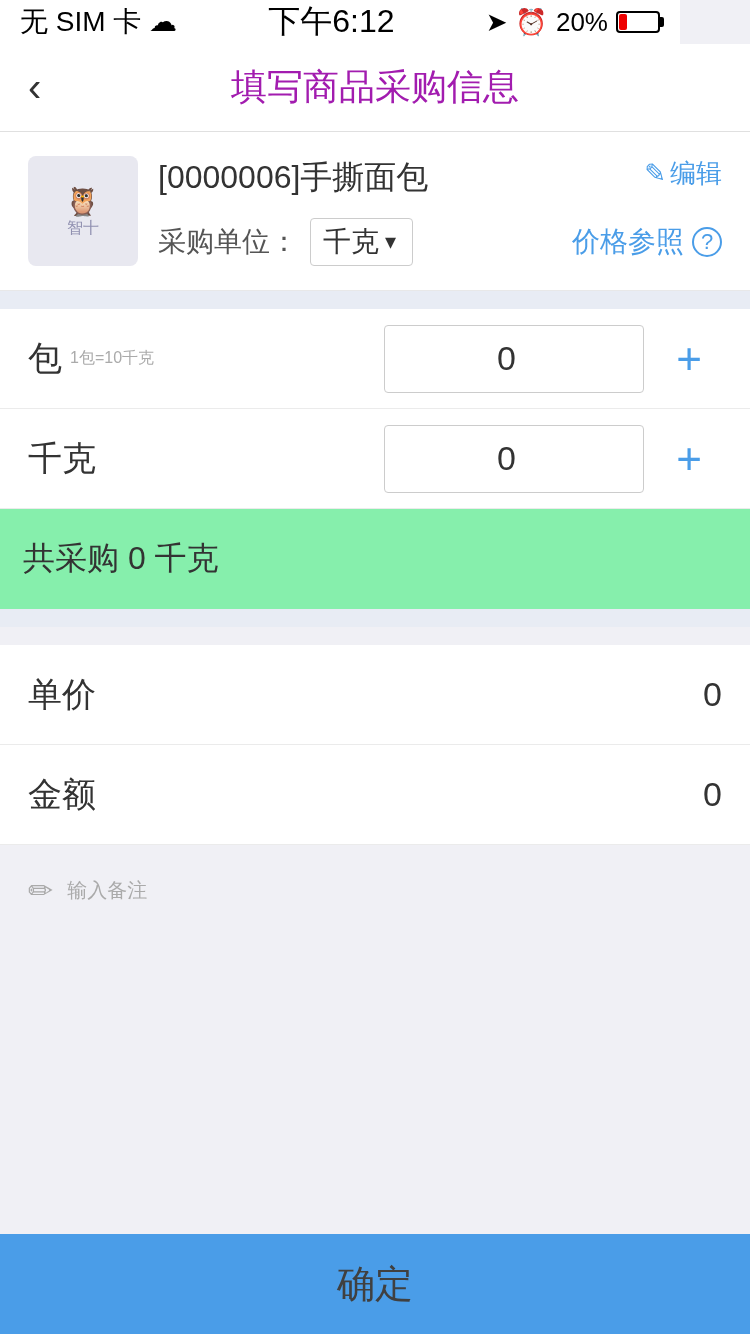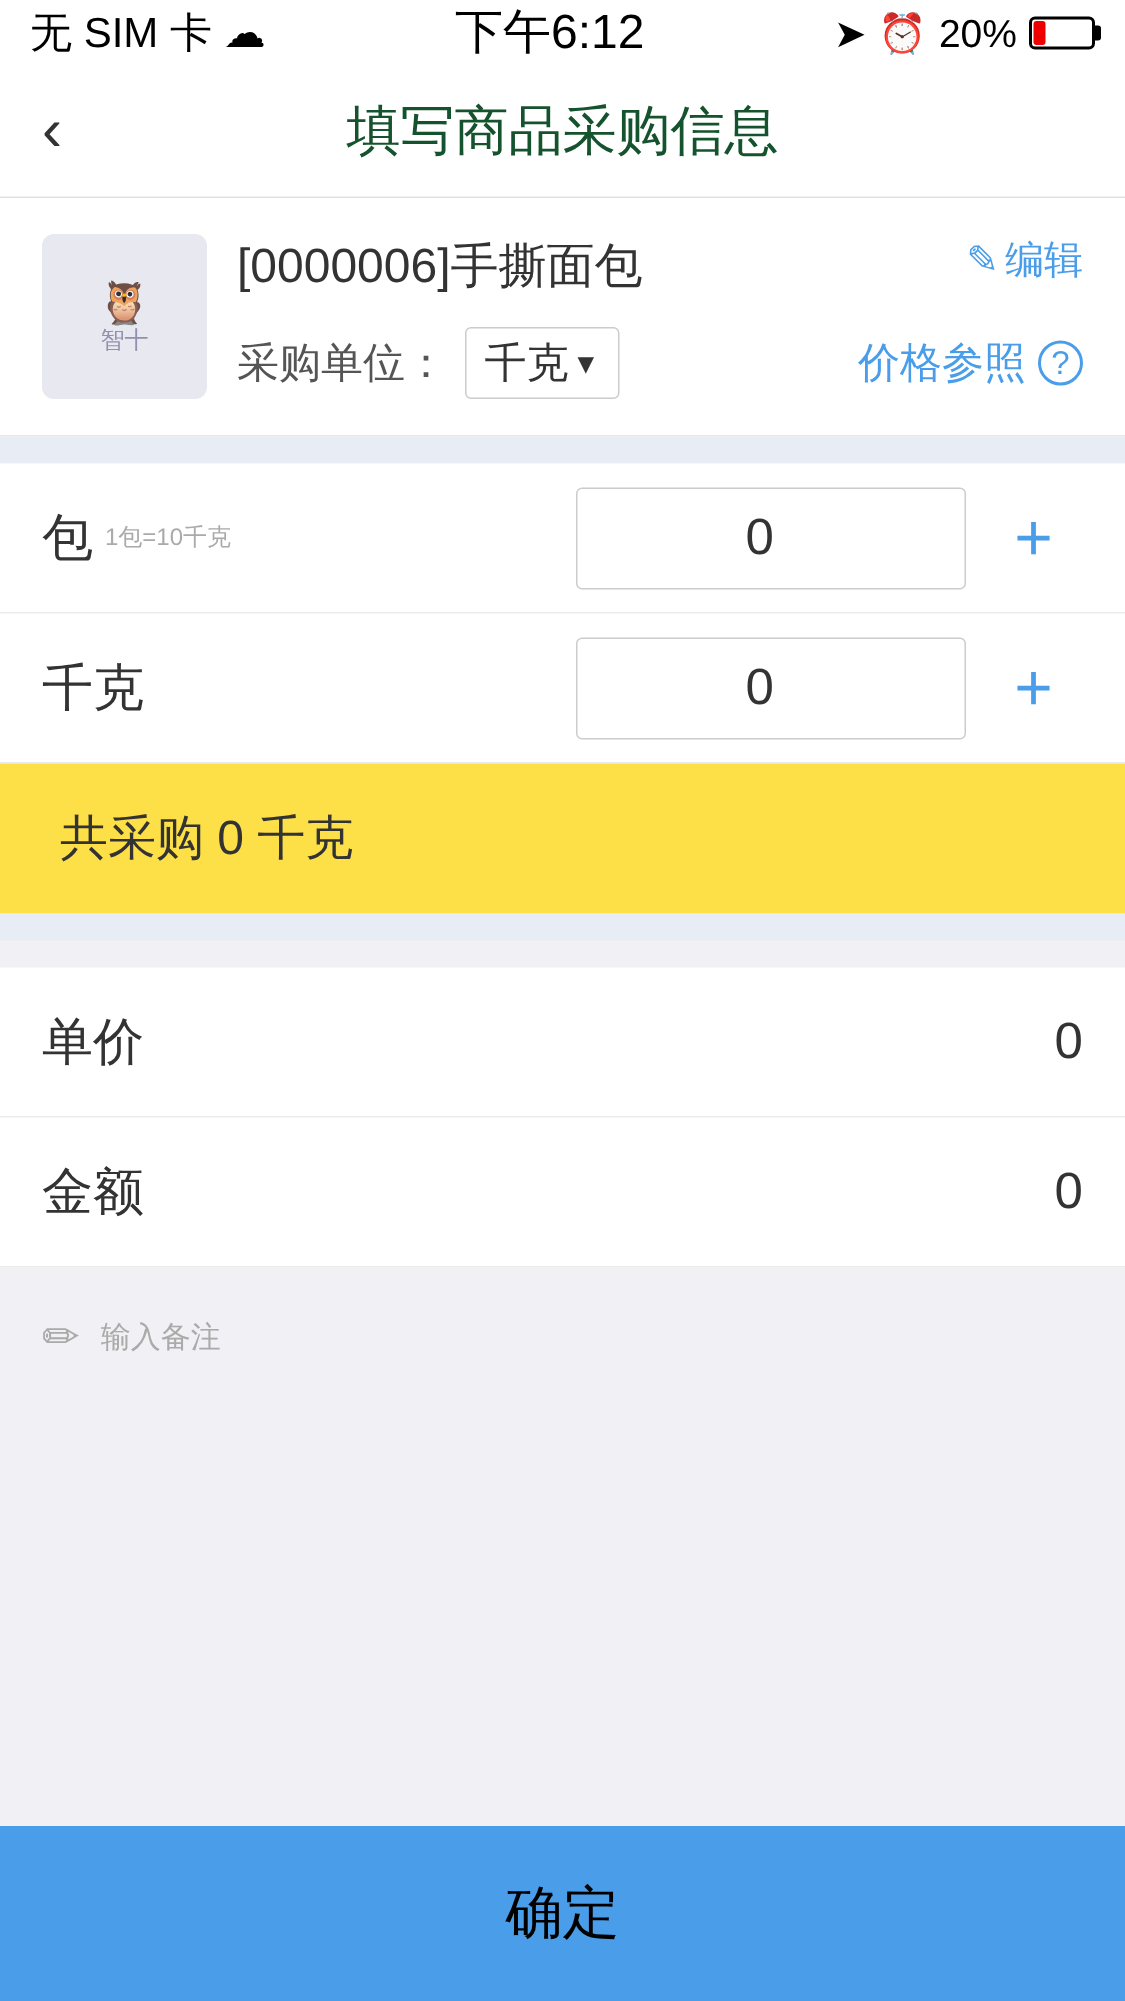--- a/index.html
+++ b/index.html
@@ -7,21 +7,21 @@
     body {
       width: 750px;
       min-height: 1334px;
       font-family: -apple-system, "PingFang SC", "Helvetica Neue", sans-serif;
       background: #f0f0f5;
       font-size: 32px;
     }
 
     
     .status-bar {
-      width: 750px;
+      width: 680px;
       height: 44px;
       background: #fff;
       display: flex;
       align-items: center;
       justify-content: space-between;
       padding: 0 20px;
       font-size: 28px;
       color: #000;
     }
     .status-left { display: flex; align-items: center; gap: 8px; }
@@ -53,21 +53,21 @@
     .nav-back {
       position: absolute;
       left: 28px;
       font-size: 40px;
       color: #333;
       cursor: pointer;
     }
     .nav-title {
       font-size: 36px;
       font-weight: 500;
-      color: #14532d;
+      color: #a21caf;
     }
 
     
     .product-card {
       background: #fff;
       padding: 24px 28px;
       display: flex;
       align-items: center;
       gap: 20px;
       border-bottom: 1px solid #e8e8e8;
@@ -194,25 +194,25 @@
       background: #fff;
       font-size: 44px;
       color: #4a9de8;
       cursor: pointer;
       display: flex; align-items: center; justify-content: center;
       padding: 0;
     }
 
     
     .total-row {
-      background: #fde047;
-      display: flex;
-      align-items: center;
-      justify-content: space-between;
-      padding: 0 40px;
+      background: #86efac;
+      display: flex;
+      align-items: center;
+      justify-content: space-between;
+      padding: 0 23px;
       height: 100px;
     }
     .total-text { font-size: 32px; color: #333; }
     .batch-btn {
       border: 1px solid #333;
       border-radius: 4px;
       padding: 10px 28px;
       font-size: 30px;
       color: #333;
       background: #fff;
@@ -246,25 +246,25 @@
     }
     .pencil-icon { font-size: 30px; color: #aaa; }
     .remark-placeholder { font-size: 20px; color: #aaa; }
 
     
     .confirm-btn {
       position: fixed;
       bottom: 0;
       left: 0;
       width: 750px;
-      height: 117px;
+      height: 100px;
       background: #4a9de8;
       border: none;
       font-size: 38px;
-      color: #000000;
+      color: #404040;
       cursor: pointer;
       display: flex;
       align-items: center;
       justify-content: center;
     }
 
     .main-content {
       padding-bottom: 100px;
     }
   </style>

